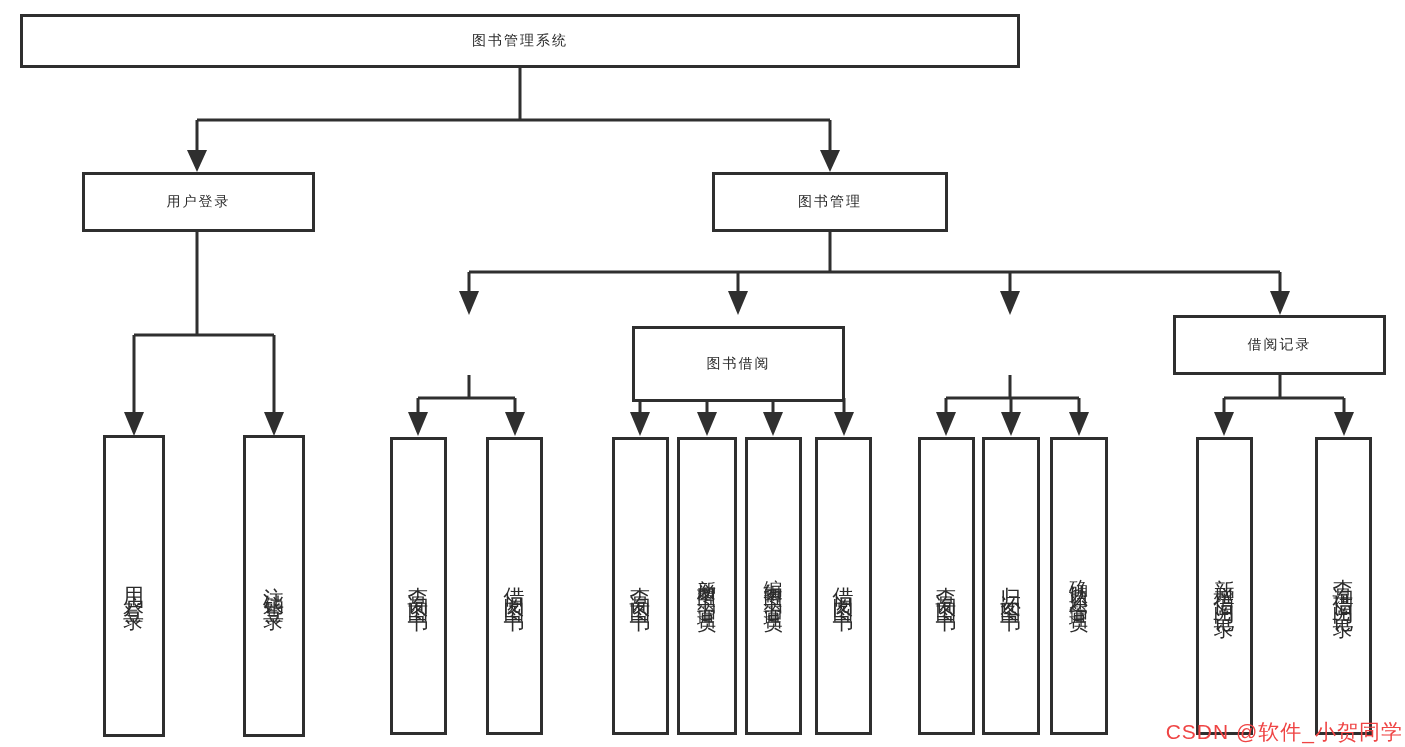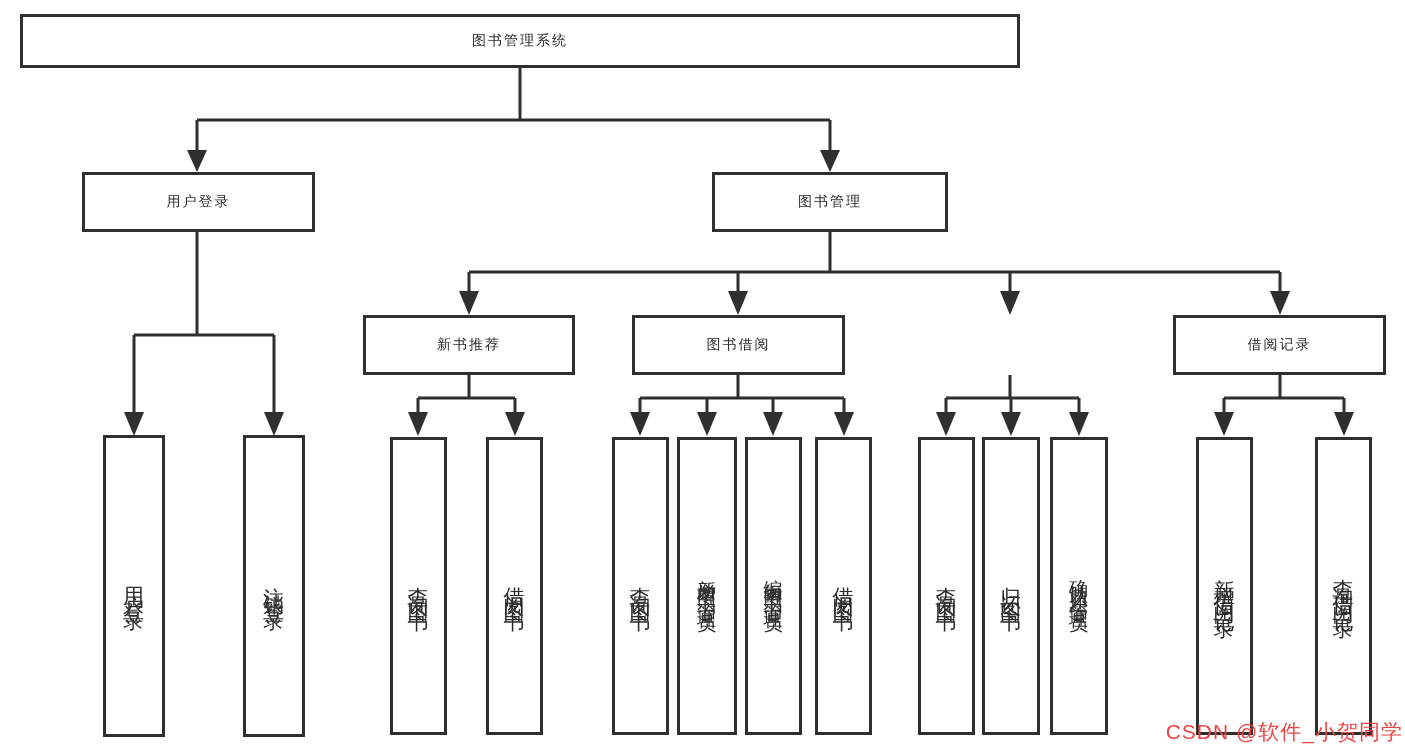--- a/index.html
+++ b/index.html
@@ -109,22 +109,21 @@
     <path d="M1280 375 V398 M1224 398 H1344 M1224 398 V415 M1344 398 V415"></path>
     <polygon points="1214,412 1234,412 1224,436"></polygon>
     <polygon points="1334,412 1354,412 1344,436"></polygon>
   </svg>
 
   <div class="node h" style="left:20px; top:14px; width:1000px; height:54px;">图书管理系统</div>
 
   <div class="node h" style="left:82px; top:172px; width:233px; height:60px;">用户登录</div>
   <div class="node h" style="left:712px; top:172px; width:236px; height:60px;">图书管理</div>
 
-  <div class="node h" style="left:363px; top:315px; width:212px; height:60px;">新书推荐</div>
-  <div class="node h" style="left:632px; top:315px; width:213px; height:60px;text-align:right;">图书借阅</div>
+  <div class="node h" style="left:632px; top:326px; width:213px; height:76px;text-align:right;">图书借阅</div>
   <div class="node h" style="left:1173px; top:315px; width:213px; height:60px;">借阅记录</div>
 
   <div class="node v" style="left:103px; top:435px; width:62px; height:302px;">用户登录</div>
   <div class="node v" style="left:243px; top:435px; width:62px; height:302px;">注销登录</div>
 
   <div class="node v" style="left:390px; top:437px; width:57px; height:298px;">查询图书</div>
   <div class="node v" style="left:486px; top:437px; width:57px; height:298px;">借阅图书</div>
 
   <div class="node v" style="left:612px; top:437px; width:57px; height:298px;">查询图书</div>
   <div class="node v long" style="left:677px; top:437px; width:60px; height:298px;">新增图书（管理员）</div>

